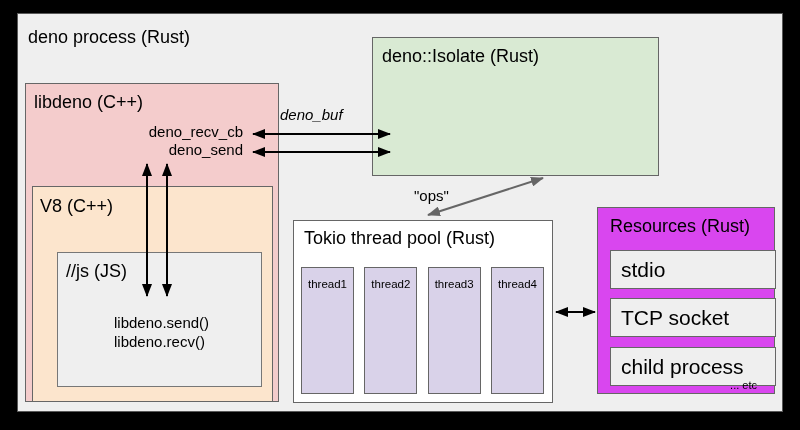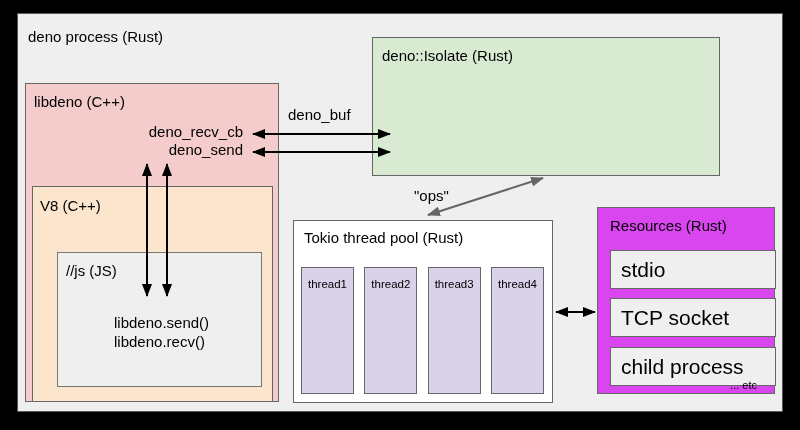--- a/index.html
+++ b/index.html
@@ -11,21 +11,21 @@
     font-family: "Liberation Sans", "DejaVu Sans", sans-serif;
     color: #000000;
     overflow: hidden;
   }
   .box {
     position: absolute;
     box-sizing: border-box;
     border: 1px solid #666666;
   }
   .box-label {
-    font-size: 15px;
+    font-size: 18px;
     line-height: 18px;
     white-space: nowrap;
   }
   .main-box {
     left: 17px; top: 13px; width: 766px; height: 399px;
     background: #efefef;
     border: 1px solid #595959;
   }
   .main-label { position: absolute; left: 10px; top: 14px; }
   .libdeno-box { left: 25px; top: 83px; width: 254px; height: 319px; background: #f4cccc; }
@@ -38,21 +38,21 @@
     text-align: right;
     white-space: nowrap;
   }
   .recv-cb-label { top: 40px; }
   .send-label { top: 58px; }
   .v8-box { left: 6px; top: 102px; width: 241px; height: 216px; background: #fce5cd; }
   .v8-label { position: absolute; left: 7px; top: 10px; }
   .js-box { left: 24px; top: 65px; width: 205px; height: 135px; background: #efefef; border-color: #777777; }
   .js-label { position: absolute; left: 8px; top: 9px; }
   .js-code { position: absolute; left: 56px; top: 60px; font-size: 15px; line-height: 19px; }
-  .isolate-box { left: 372px; top: 37px; width: 348px; height: 139px; background: #d9ead3; }
+  .isolate-box { left: 372px; top: 37px; width: 287px; height: 139px; background: #d9ead3; }
   .isolate-label { position: absolute; left: 9px; top: 9px; }
   .tokio-box { left: 293px; top: 220px; width: 260px; height: 183px; background: #ffffff; }
   .tokio-label { position: absolute; left: 10px; top: 8px; }
   .threads {
     position: absolute;
     left: 7px; right: 8px; top: 46px; height: 127px;
     display: flex;
     justify-content: space-between;
     border-radius: 18px;
   }
@@ -81,21 +81,21 @@
   .resource-item-0 { top: 42px; }
   .resource-item-1 { top: 90px; }
   .resource-item-2 { top: 139px; }
   .etc-label { position: absolute; right: 17px; bottom: 2px; font-size: 11px; }
   .float-label {
     position: absolute;
     font-size: 15px;
     line-height: 17px;
     white-space: nowrap;
   }
-  .deno-buf-label { left: 288px; top: 106px; }
+  .deno-buf-label { left: 280px; top: 106px; font-style: italic; }
   .ops-label { left: 414px; top: 187px; }
   .arrows-layer {
     position: absolute;
     left: 0; top: 0;
     width: 800px; height: 430px;
     pointer-events: none;
   }
 </style>
 </head>
 <body>

